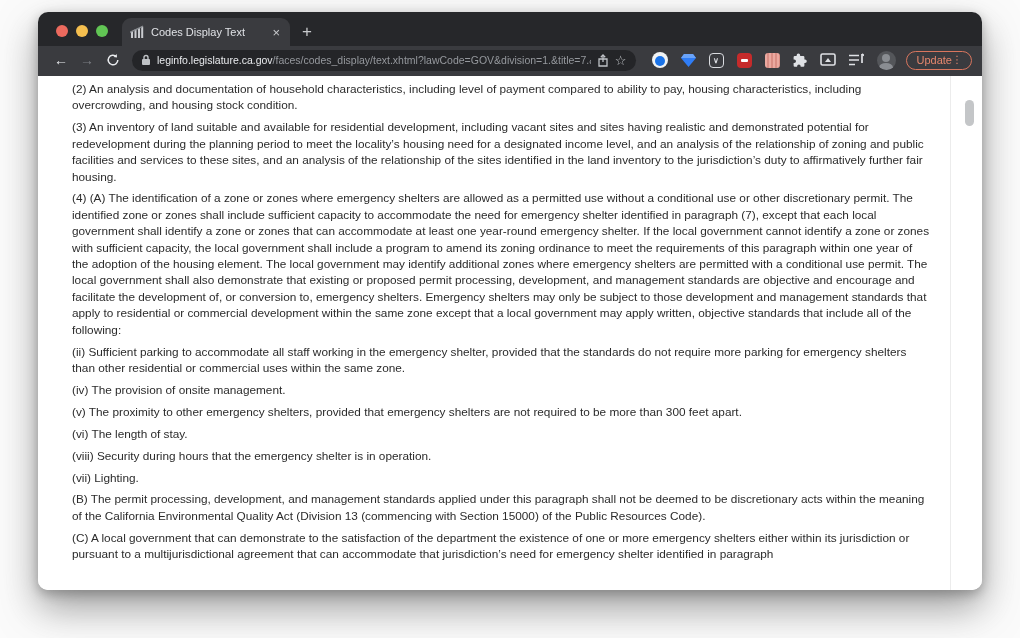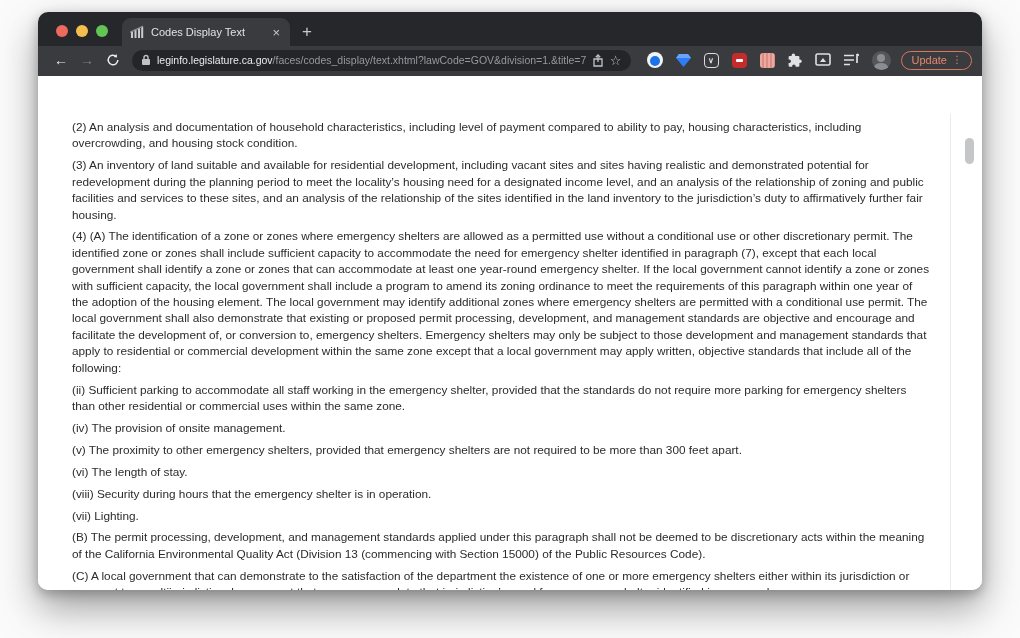--- a/index.html
+++ b/index.html
@@ -57,29 +57,29 @@
   .ext-globe { width:16px; height:16px; border-radius:50%; background:#f1f3f4; position:relative; overflow:hidden; }
   .ext-globe::after { content:""; position:absolute; left:3px; top:4px; width:10px; height:10px; border-radius:50%; background:#1a73e8; }
   .ext-pocket { width:15px; height:15px; border:1.6px solid #dadce0; border-radius:4px; display:flex; align-items:center; justify-content:center; color:#dadce0; font-size:8px; font-weight:bold; }
   .ext-red { width:15px; height:15px; border-radius:4px; background:#c62b2b; position:relative; }
   .ext-red::after { content:""; position:absolute; left:4px; top:6px; width:7px; height:3px; background:#fff; border-radius:1px; }
   .ext-pink { width:15px; height:15px; border-radius:3px; background:repeating-linear-gradient(90deg,#eba9a0 0 2px,#d98d84 2px 4px); }
   .avatar { width:19px; height:19px; border-radius:50%; background:#54565a; position:relative; overflow:hidden; margin-left:2px; }
   .avatar::before { content:""; position:absolute; left:5.5px; top:3px; width:8px; height:8px; border-radius:50%; background:#8a8d92; }
   .avatar::after { content:""; position:absolute; left:2.5px; top:12px; width:14px; height:9px; border-radius:50%; background:#8a8d92; }
   .update-pill {
-    display:flex; align-items:center; gap:5px;
+    display:flex; align-items:center; 
     border:1.5px solid #d9765e; border-radius:11px;
     padding:2px 9px 3px 10px; margin-left:6px;
     color:#e5876d; font-size:11px; white-space:nowrap;
   }
   .update-dots { font-size:10px; color:#e5876d; }
   
   .content {
-    flex:1; background:#fff; position:relative; overflow:hidden;margin-top:38px;
+    flex:1; background:#fff; position:relative; overflow:hidden;
   }
   .page-divider { position:absolute; top:0; bottom:0; right:31px; width:1px; background:#ececec; }
   .scroll-thumb {
     position:absolute; right:8px; top:24px; width:9px; height:26px;
     border-radius:5px; background:#c4c6c8;
   }
   .textcol {
     position:absolute; left:34px; right:52px; top:5px; bottom:0; overflow:hidden;
     color:#2b2b2b; font-size:11.8px; line-height:16.4px;
   }

